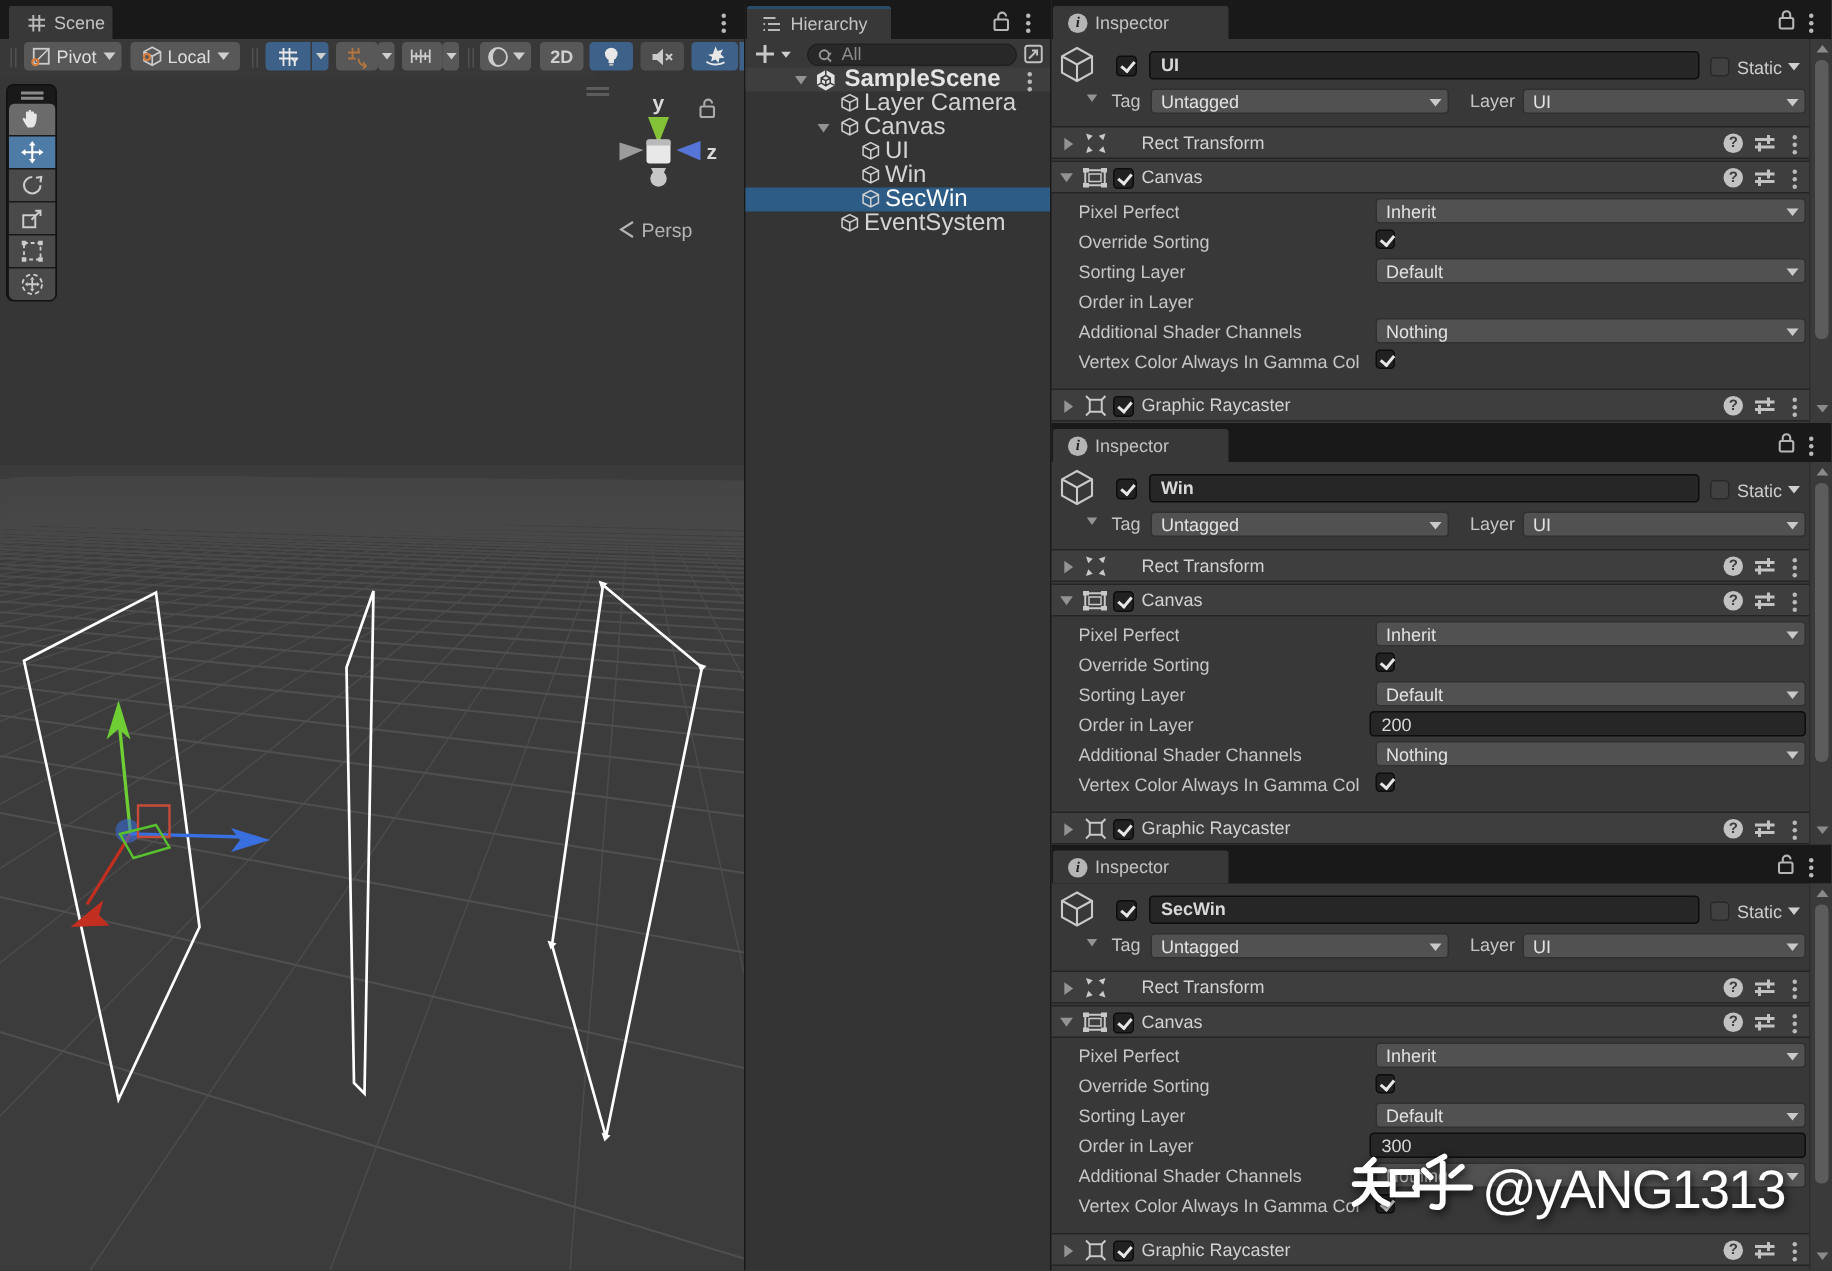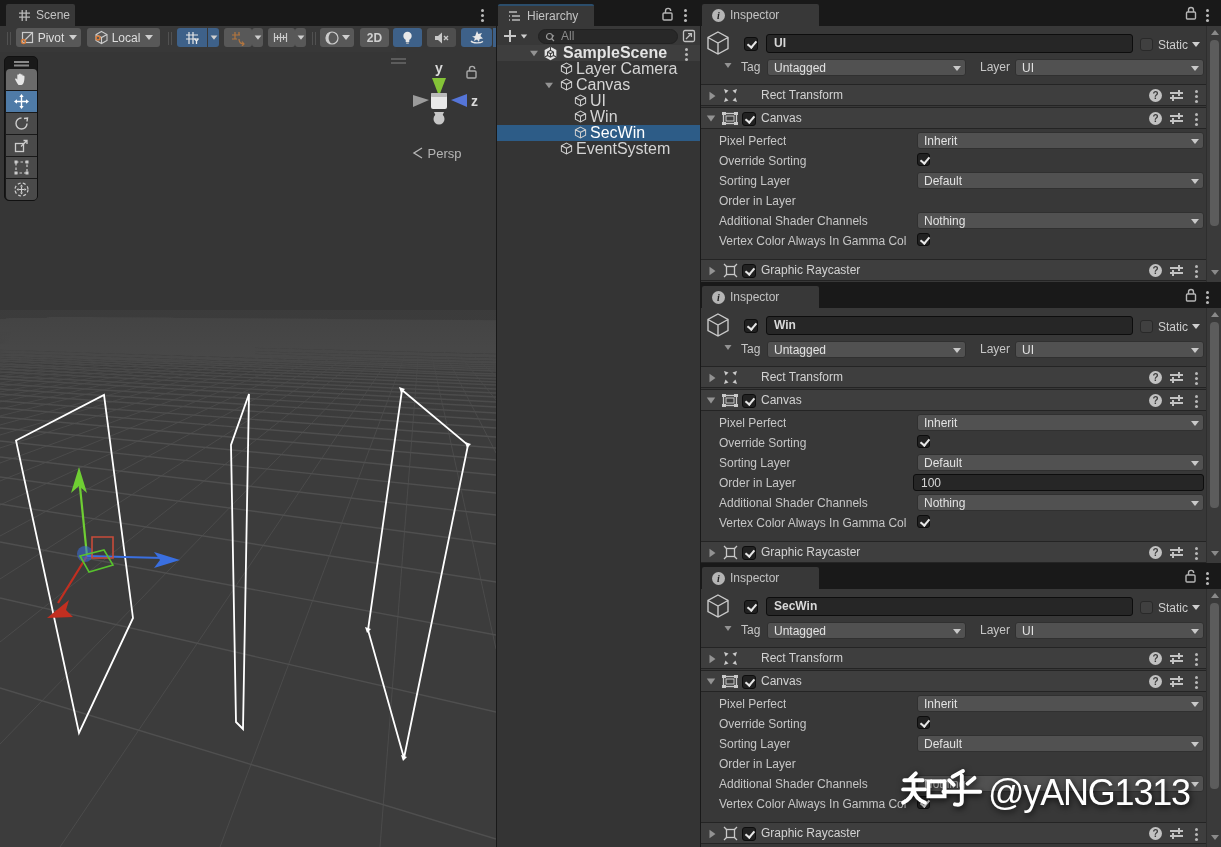--- a/index.html
+++ b/index.html
@@ -423,21 +423,21 @@
       <div class="preset" style="left:469px;top:5px"></div>
       <div class="kebab" style="left:494px;top:5px"></div>
     </div>
     <div class="lbl" style="left:18px;top:132px;max-width:196px;overflow:hidden">Pixel Perfect</div>
     <div class="drop" style="left:216px;top:132px;width:287px;height:17px">Inherit<div class="dcaret"></div></div>
     <div class="lbl" style="left:18px;top:152px;max-width:196px;overflow:hidden">Override Sorting</div>
     <div class="chk on" style="left:216px;top:153px;width:13px;height:13px"></div>
     <div class="lbl" style="left:18px;top:172px;max-width:196px;overflow:hidden">Sorting Layer</div>
     <div class="drop" style="left:216px;top:172px;width:287px;height:17px">Default<div class="dcaret"></div></div>
     <div class="lbl" style="left:18px;top:192px;max-width:196px;overflow:hidden">Order in Layer</div>
-    <div class="inp" style="left:212px;top:192px;width:291px;height:17px">100</div>
+    <div class="inp" style="left:212px;top:192px;width:291px;height:17px">200</div>
     <div class="lbl" style="left:18px;top:212px;max-width:196px;overflow:hidden">Additional Shader Channels</div>
     <div class="drop" style="left:216px;top:212px;width:287px;height:17px">Nothing<div class="dcaret"></div></div>
     <div class="lbl" style="left:18px;top:232px;max-width:196px;overflow:hidden">Vertex Color Always In Gamma Col</div>
     <div class="chk on" style="left:216px;top:233px;width:13px;height:13px"></div>
     <div class="hdr" style="top:259px">
       <div class="arrow-r" style="left:8px;top:6px;transform:scale(.85)"></div>
       <svg width="15" height="15" viewBox="0 0 15 15" class="abs" style="left:22px;top:3px">
         <rect x="3.5" y="3.5" width="8" height="8" fill="none" stroke="#c9c9c9" stroke-width="1.3"></rect>
         <path d="M3.5 3.5L1 1M11.5 3.5L14 1M3.5 11.5L1 14M11.5 11.5L14 14" stroke="#c9c9c9" stroke-width="1.3"></path>
       </svg>
@@ -504,20 +504,21 @@
       <div class="preset" style="left:469px;top:5px"></div>
       <div class="kebab" style="left:494px;top:5px"></div>
     </div>
     <div class="lbl" style="left:18px;top:132px;max-width:196px;overflow:hidden">Pixel Perfect</div>
     <div class="drop" style="left:216px;top:132px;width:287px;height:17px">Inherit<div class="dcaret"></div></div>
     <div class="lbl" style="left:18px;top:152px;max-width:196px;overflow:hidden">Override Sorting</div>
     <div class="chk on" style="left:216px;top:153px;width:13px;height:13px"></div>
     <div class="lbl" style="left:18px;top:172px;max-width:196px;overflow:hidden">Sorting Layer</div>
     <div class="drop" style="left:216px;top:172px;width:287px;height:17px">Default<div class="dcaret"></div></div>
     <div class="lbl" style="left:18px;top:192px;max-width:196px;overflow:hidden">Order in Layer</div>
+    <div class="inp" style="left:212px;top:192px;width:291px;height:17px">300</div>
     <div class="lbl" style="left:18px;top:212px;max-width:196px;overflow:hidden">Additional Shader Channels</div>
     <div class="drop" style="left:216px;top:212px;width:287px;height:17px">Nothing<div class="dcaret"></div></div>
     <div class="lbl" style="left:18px;top:232px;max-width:196px;overflow:hidden">Vertex Color Always In Gamma Col</div>
     <div class="chk on" style="left:216px;top:233px;width:13px;height:13px"></div>
     <div class="hdr" style="top:259px">
       <div class="arrow-r" style="left:8px;top:6px;transform:scale(.85)"></div>
       <svg width="15" height="15" viewBox="0 0 15 15" class="abs" style="left:22px;top:3px">
         <rect x="3.5" y="3.5" width="8" height="8" fill="none" stroke="#c9c9c9" stroke-width="1.3"></rect>
         <path d="M3.5 3.5L1 1M11.5 3.5L14 1M3.5 11.5L1 14M11.5 11.5L14 14" stroke="#c9c9c9" stroke-width="1.3"></path>
       </svg>

